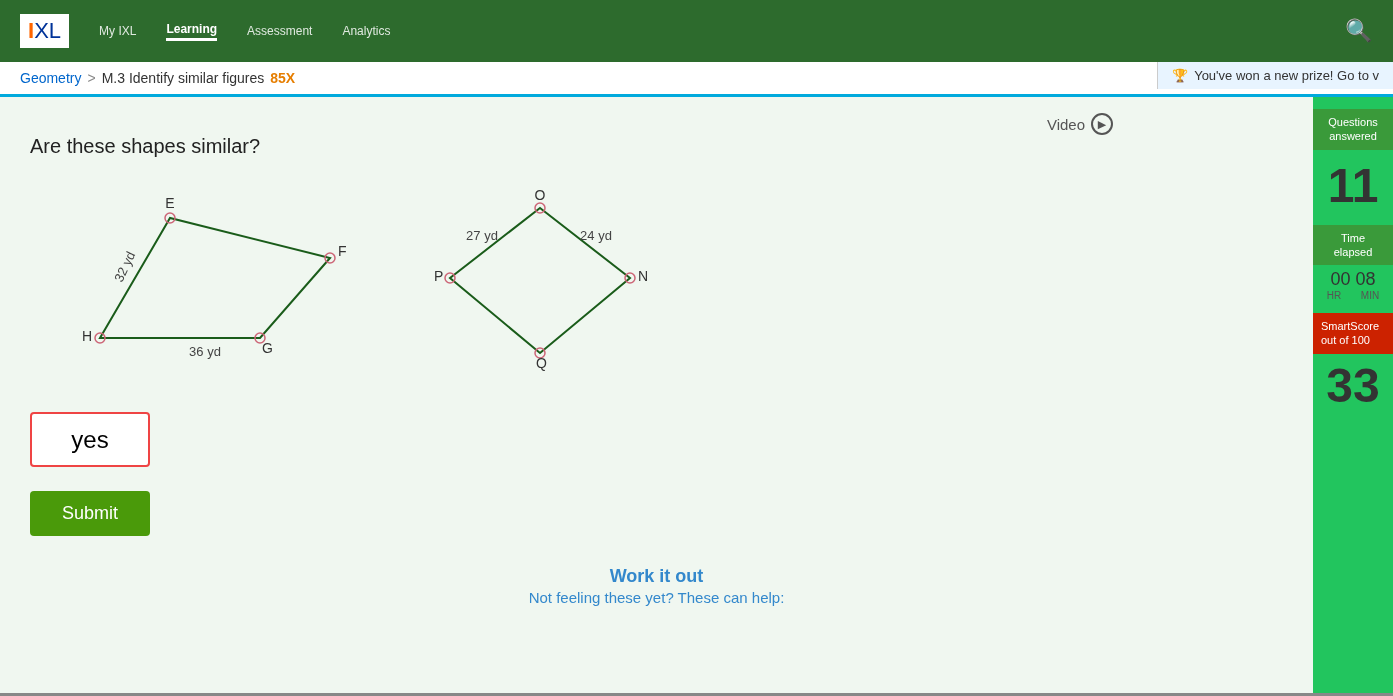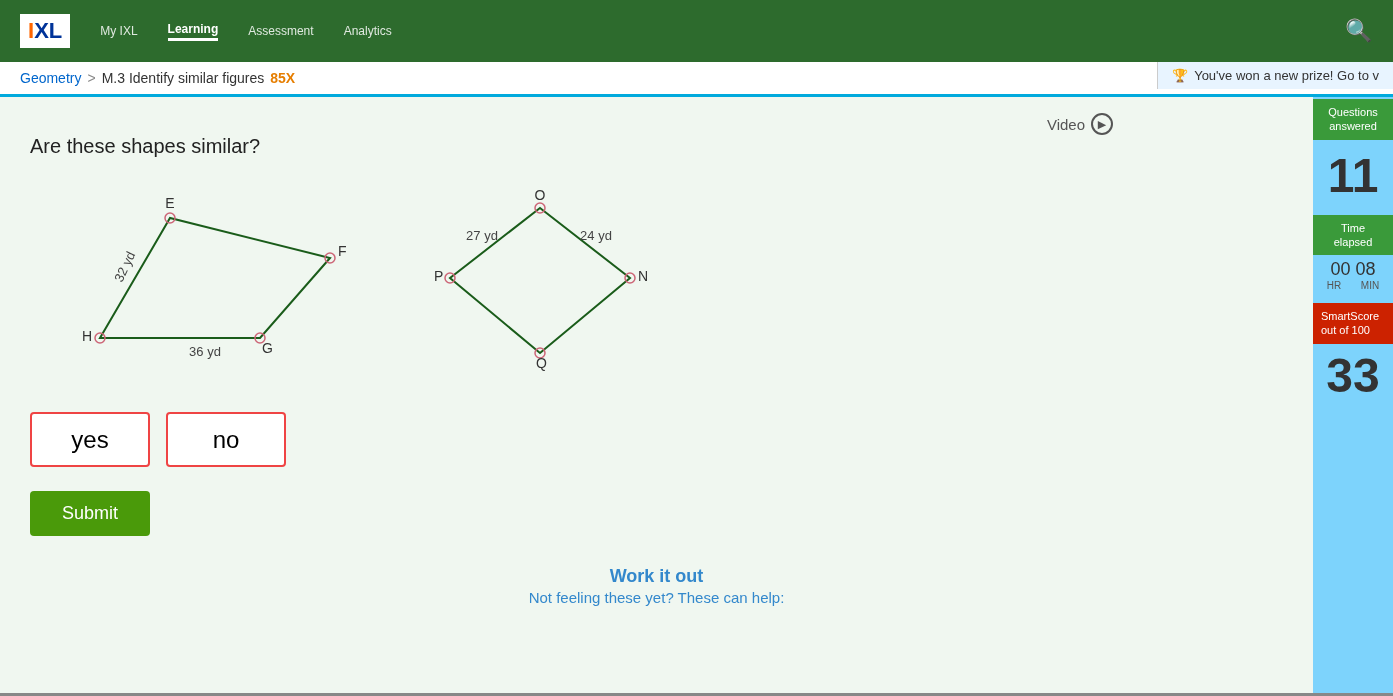--- a/index.html
+++ b/index.html
@@ -14,21 +14,21 @@
       padding: 0 20px;
       gap: 30px;
     }
     #logo-box {
       background: white;
       padding: 4px 8px;
       display: flex;
       align-items: center;
     }
     #logo-i { color: #ff6600; font-weight: 900; font-size: 22px; }
-    #logo-xl { color: #003399; font-weight: 700; font-size: 22px; }
+    #logo-xl { color: #003399; font-weight: 400; font-size: 22px; }
     .nav-link {
       color: rgba(255,255,255,0.85);
       font-size: 12px;
       cursor: pointer;
       text-decoration: none;
     }
     .nav-link.active {
       color: white;
       font-weight: bold;
       border-bottom: 3px solid white;
@@ -103,25 +103,25 @@
       width: 22px; height: 22px;
       border-radius: 50%;
       border: 2px solid #555;
       display: flex; align-items: center; justify-content: center;
       font-size: 11px;
     }
 
     
     #right-panel {
       width: 80px;
-      background: #7dd3fc;
+      background: #22c55e;
       display: flex;
       flex-direction: column;
       align-items: center;
-      padding-top: 2px;
+      padding-top: 12px;
     }
     #question-answered-box {
       background: #3a9a3a;
       color: white;
       font-size: 11px;
       padding: 6px 8px;
       text-align: center;
       width: 100%;
       line-height: 1.3;
     }
@@ -316,21 +316,20 @@
 
           <text x="52" y="52" font-size="13" fill="#444" text-anchor="middle">27 yd</text>
           <text x="166" y="52" font-size="13" fill="#444" text-anchor="middle">24 yd</text>
         </svg>
       </div>
     </div>
 
     
     <div id="answer-buttons">
       <button class="answer-btn">yes</button>
-      <button class="answer-btn">no</button>
     </div>
 
     
     <button id="submit-btn">Submit</button>
 
     
     <div id="work-it-out">
       <div id="work-it-out-title">Work it out</div>
       <div id="work-it-out-subtitle">Not feeling these yet? These can help:</div>
     </div>

